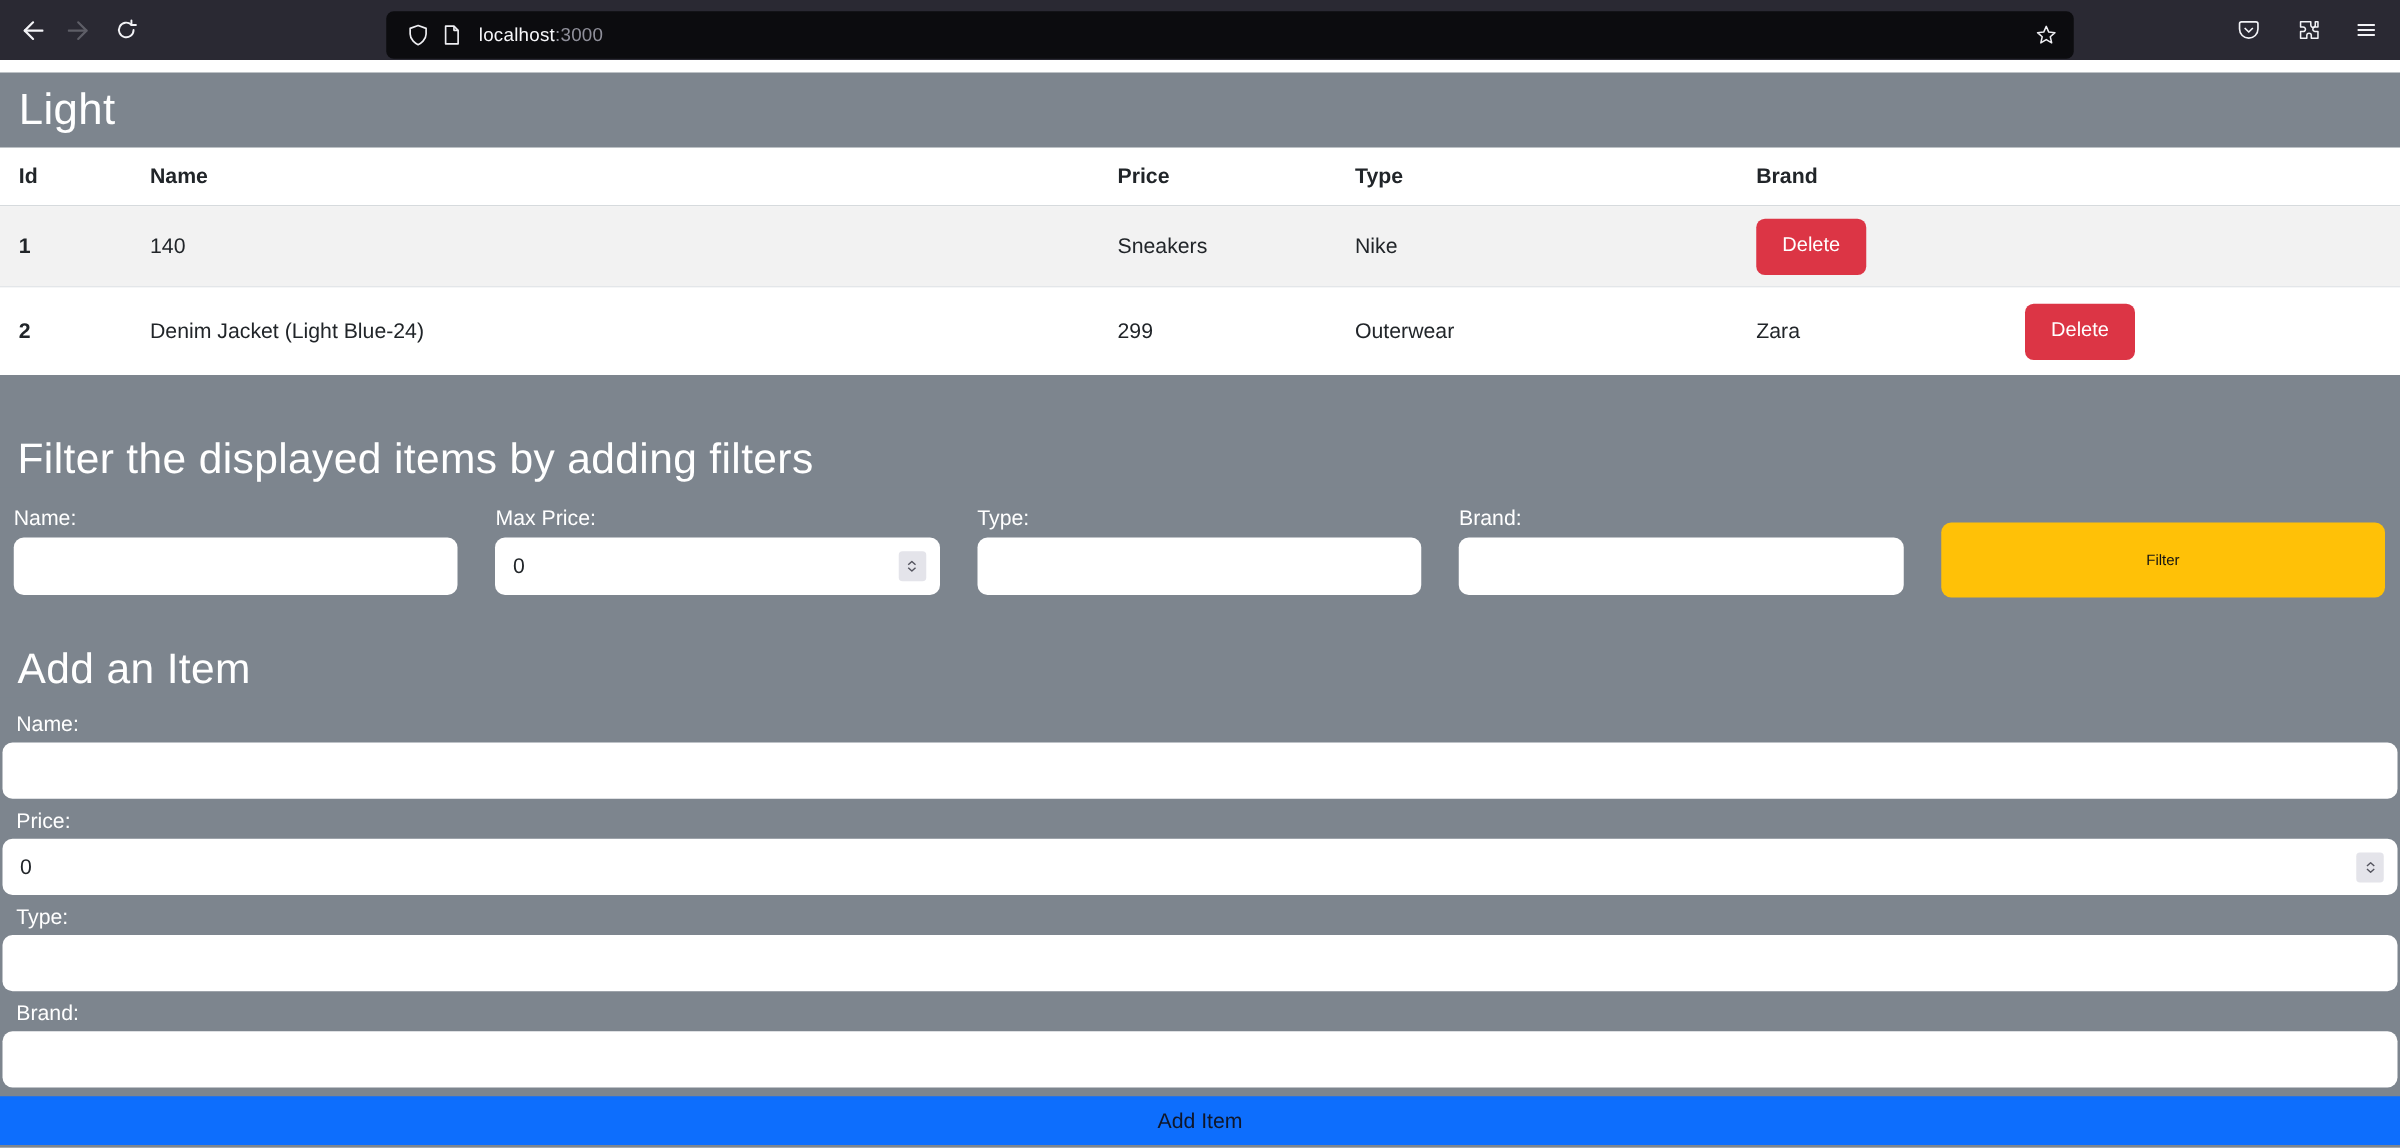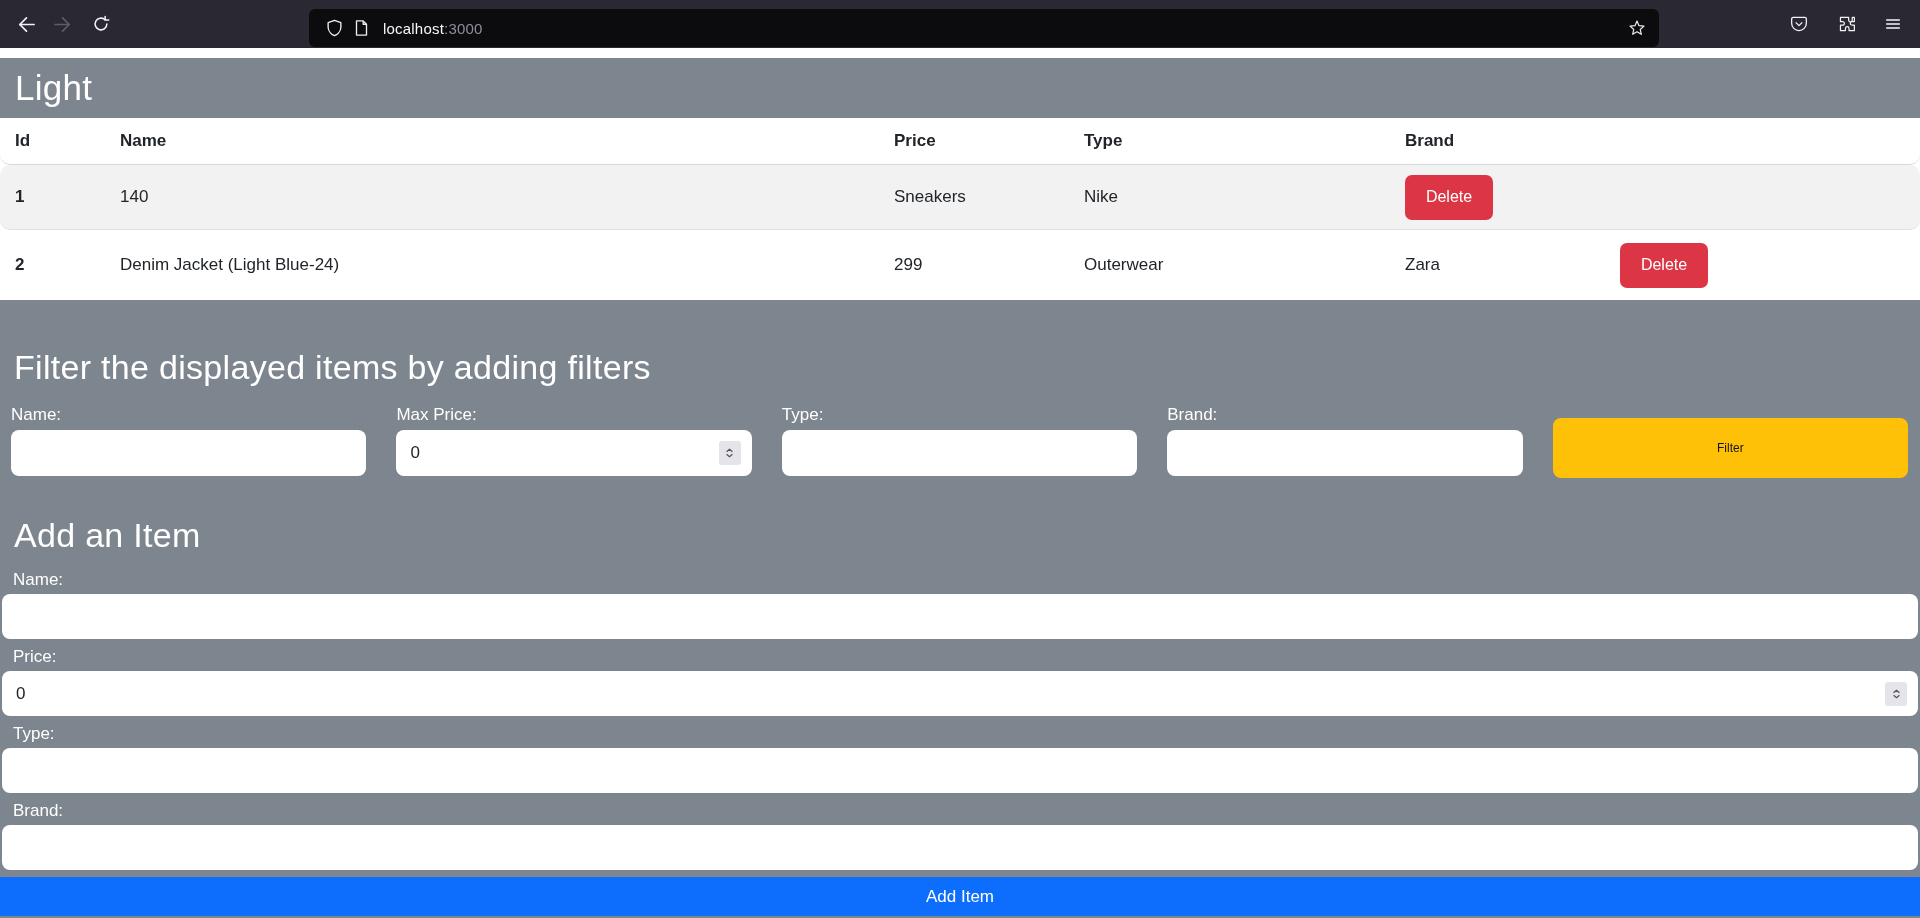--- a/index.html
+++ b/index.html
@@ -31,21 +31,21 @@
   .icon-puzzle{left:1830px;}
   .icon-menu{left:1876px;}
 
   
   .page{width:1920px; height:870px; background:#fff;}
   .top-gap{height:10px; background:#fff;}
   .section-title{background:var(--gray); color:#fff; font-weight:300; letter-spacing:.3px;}
   .items-title{height:60px; font-size:35px; line-height:60px; padding-left:15px;}
 
   .table{width:1920px; color:var(--ink);}
-  .trow{display:grid; grid-template-columns:120px 774px 190px 321px 215px 1fr; align-items:center;border-radius:10px;}
+  .trow{display:grid; grid-template-columns:120px 774px 190px 321px 215px 1fr; align-items:center;}
   .trow > :first-child{padding-left:15px;}
   .thead{height:47px; font-size:17px; font-weight:bold; border-bottom:1px solid #d6dadd;}
   .tr1{height:65px; background:var(--stripe); border-bottom:1px solid #dee2e6;}
   .tr2{height:70px; background:#fff;}
   .cell{font-size:17px;}
   .cell-id{font-weight:bold;}
   .delete-btn{width:88px; height:45px; background:var(--danger); color:#ffffff; border:none;
     border-radius:7px; font-size:16px; font-family:inherit; cursor:pointer;}
 
   .gray-zone{background:var(--gray); height:620px; overflow:hidden;}
@@ -67,21 +67,21 @@
     border-radius:8px; font-size:12px; color:#141414; font-family:inherit; cursor:pointer;}
 
   .add-form{padding-top:4px;}
   .alabel{color:#fff; font-size:17px; padding-left:13px; margin:8px 0 4px;}
   .ain{display:block; width:calc(100% - 4px); margin:0 2px; height:45px; border:none;
     border-radius:8px; font-size:17px; padding:0 40px 0 14px; font-family:inherit;
     color:var(--ink); outline:none;}
   .numwrap-full{position:relative; width:100%;}
   .numwrap-full .spinner{right:13px;}
   .add-btn{display:block; width:100%; height:39px; margin-top:7px; background:var(--primary);
-    border:none; color:#ffffff; font-size:17px; font-family:inherit; cursor:pointer;}
+    border:none; color:#0f172a; font-size:17px; font-family:inherit; cursor:pointer;}
 </style>
 </head>
 <body>
 
 <div class="chrome">
   <button class="nav-icon icon-back">
     <svg width="19" height="19" viewBox="0 0 20 20" fill="none" stroke="currentColor" stroke-width="1.8" stroke-linecap="round" stroke-linejoin="round">
         <path d="M11 3 4 10l7 7"></path>
         <path d="M4 10h15"></path>
       </svg>

